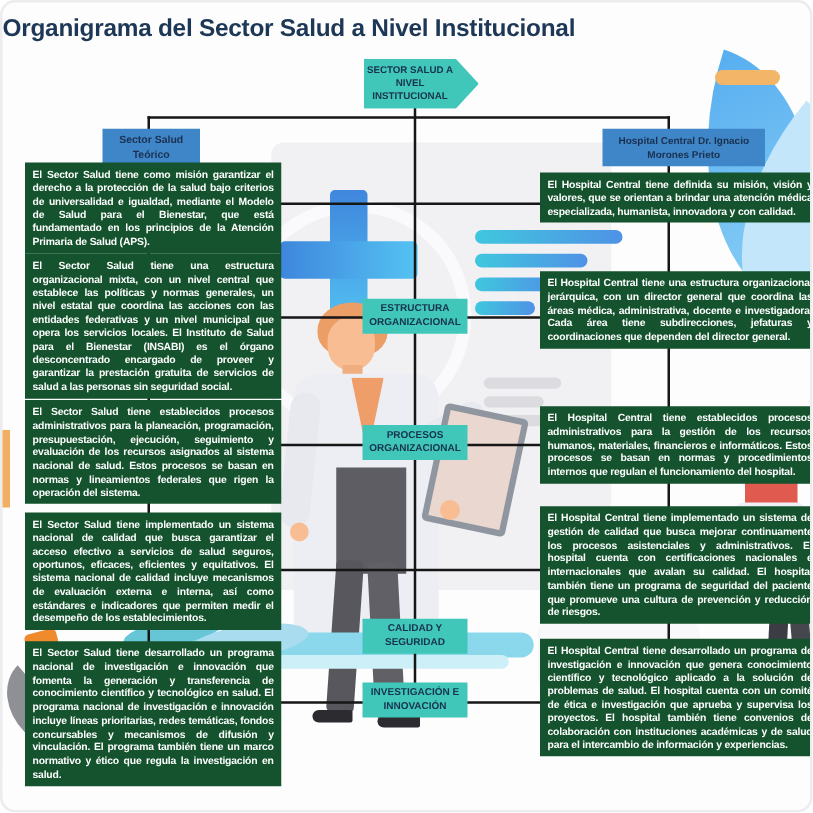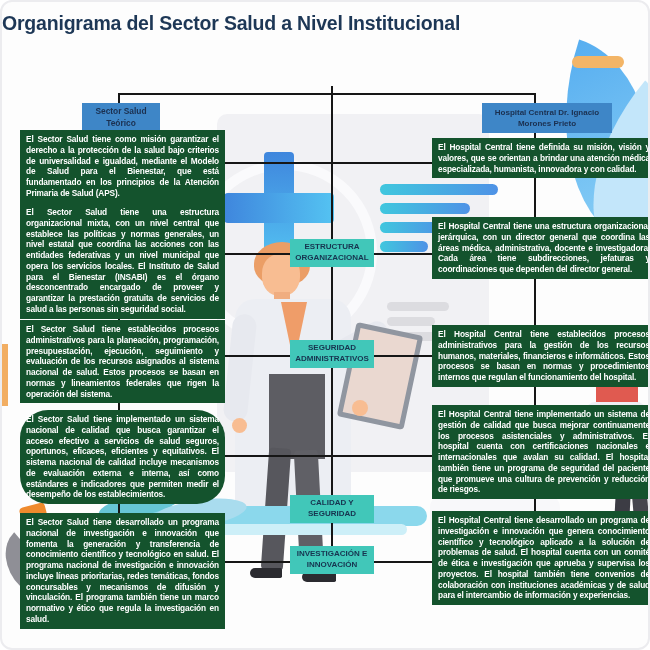--- a/index.html
+++ b/index.html
@@ -78,21 +78,21 @@
   .hdrL{left:80px;top:101px;width:78px;height:30px;font-size:8.4px;}
   .hdrR{left:480px;top:101px;width:130px;height:30px;font-size:8px;}
   .topic{left:288px;width:84px;min-height:28px;background:#41c7b9;color:#17334f;
          font-size:8px;font-weight:bold;text-align:center;line-height:1.35;
          display:flex;align-items:center;justify-content:center;padding:3px 4px;}
   .t1{top:146px;} .t2{top:237px;} .t3{top:338px;} .t4{top:450px;margin-top:43px;} .t5{top:544px;}
   .detail{background:#14532d;color:#ffffff;font-size:8.3px;font-weight:bold;
           line-height:1.3;letter-spacing:-0.15px;text-align:justify;padding:4px 6px;}
   .dL{left:18px;width:205px;}
   .dR{left:430px;width:224px;}
-  .l1{top:128px;} .l2{top:201px;} .l3{top:318px;} .l4{top:408px;border-radius:28px;} .l5{top:511px;}
+  .l1{top:128px;} .l2{top:201px;} .l3{top:318px;} .l4{top:408px;} .l5{top:511px;}
   .r1{top:136px;} .r2{top:215px;} .r3{top:323px;} .r4{top:403px;} .r5{top:509px;}
 </style>
 </head>
 <body>
 
 <div class="page">
 
   <div class="bg">
     <div class="panel"></div>
     <div class="leaf1"></div>
@@ -152,26 +152,29 @@
   <div class="line" style="left:116px;top:122px;width:2px;height:395px;"></div>
   <div class="line" style="left:532px;top:124px;width:2px;height:390px;"></div>
   <div class="line" style="left:222px;top:160px;width:209px;height:2px;"></div>
   <div class="line" style="left:222px;top:251px;width:209px;height:2px;"></div>
   <div class="line" style="left:222px;top:353px;width:209px;height:2px;"></div>
   <div class="line" style="left:222px;top:453px;width:209px;height:2px;"></div>
   <div class="line" style="left:222px;top:559px;width:209px;height:2px;"></div>
 
   <div class="title">Organigrama del Sector Salud a Nivel Institucional</div>
 
+  <div class="node root">
+    <span>SECTOR SALUD A NIVEL INSTITUCIONAL</span>
+  </div>
 
   <div class="hdr hdrL">Sector Salud Teórico</div>
   <div class="hdr hdrR">Hospital Central Dr. Ignacio Morones Prieto</div>
 
   <div class="topic t2">ESTRUCTURA ORGANIZACIONAL</div>
-  <div class="topic t3">SEGURIDAD ADMINISTRATIVOS</div>
+  <div class="topic t3">PROCESOS ORGANIZACIONAL</div>
   <div class="topic t4">CALIDAD Y SEGURIDAD</div>
   <div class="topic t5">INVESTIGACIÓN E INNOVACIÓN</div>
 
   <div class="detail dL l1">El Sector Salud tiene como misión garantizar el derecho a la protección de la salud bajo criterios de universalidad e igualdad, mediante el Modelo de Salud para el Bienestar, que está fundamentado en los principios de la Atención Primaria de Salud (APS).</div>
   <div class="detail dL l2">El Sector Salud tiene una estructura organizacional mixta, con un nivel central que establece las políticas y normas generales, un nivel estatal que coordina las acciones con las entidades federativas y un nivel municipal que opera los servicios locales. El Instituto de Salud para el Bienestar (INSABI) es el órgano desconcentrado encargado de proveer y garantizar la prestación gratuita de servicios de salud a las personas sin seguridad social.</div>
   <div class="detail dL l3">El Sector Salud tiene establecidos procesos administrativos para la planeación, programación, presupuestación, ejecución, seguimiento y evaluación de los recursos asignados al sistema nacional de salud. Estos procesos se basan en normas y lineamientos federales que rigen la operación del sistema.</div>
   <div class="detail dL l4">El Sector Salud tiene implementado un sistema nacional de calidad que busca garantizar el acceso efectivo a servicios de salud seguros, oportunos, eficaces, eficientes y equitativos. El sistema nacional de calidad incluye mecanismos de evaluación externa e interna, así como estándares e indicadores que permiten medir el desempeño de los establecimientos.</div>
   <div class="detail dL l5">El Sector Salud tiene desarrollado un programa nacional de investigación e innovación que fomenta la generación y transferencia de conocimiento científico y tecnológico en salud. El programa nacional de investigación e innovación incluye líneas prioritarias, redes temáticas, fondos concursables y mecanismos de difusión y vinculación. El programa también tiene un marco normativo y ético que regula la investigación en salud.</div>
 
   <div class="detail dR r1">El Hospital Central tiene definida su misión, visión y valores, que se orientan a brindar una atención médica especializada, humanista, innovadora y con calidad.</div>

